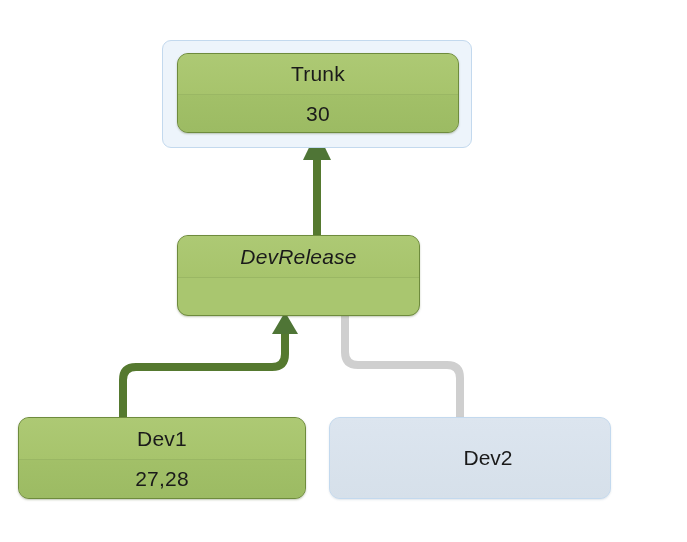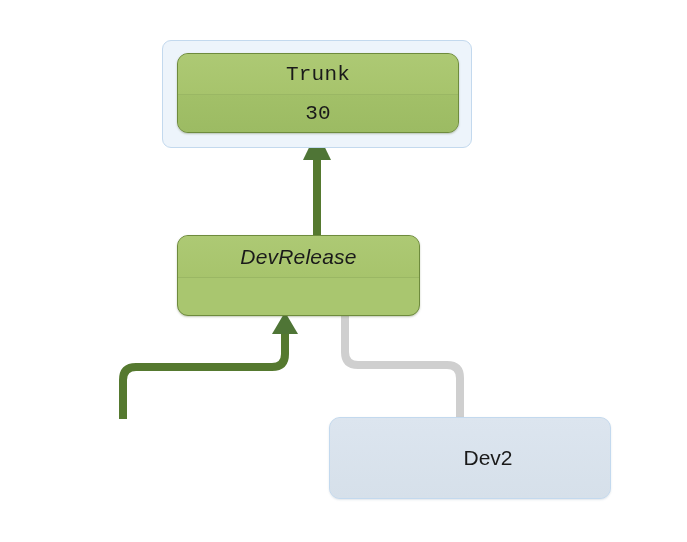--- a/index.html
+++ b/index.html
@@ -105,27 +105,31 @@
 
     <path d="M 123 419 L 123 380 Q 123 367 136 367 L 272 367 Q 285 367 285 354 L 285 327" fill="none" stroke="#55792f" stroke-width="8" stroke-linecap="butt" stroke-linejoin="round"></path>
     <polygon points="285,312 272,334 298,334" fill="#4f7536"></polygon>
 
     <line x1="317" y1="235" x2="317" y2="160" stroke="#55792f" stroke-width="8" stroke-linecap="butt"></line>
     <polygon points="317,131 303,160 331,160" fill="#4f7536"></polygon>
   </svg>
 
   <div class="group-box" style="left:162px; top:40px; width:310px; height:108px;"></div>
 
-  <div class="node green" style="left:177px; top:53px; width:282px; height:80px;font-family:Liberation Mono, monospace;">
+  <div class="node green" style="left:177px; top:53px; width:282px; height:80px;">
     <div class="node-title" style="height:40px;">Trunk</div>
     <div class="node-value">30</div>
   </div>
 
   <div class="node green" style="left:177px; top:235px; width:243px; height:81px;font-style:italic;">
     <div class="node-title" style="height:41px;">DevRelease</div>
   </div>
 
+  <div class="node green" style="left:18px; top:417px; width:288px; height:82px;">
+    <div class="node-title" style="height:41px;">Dev1</div>
+    <div class="node-value">27,28</div>
+  </div>
 
   <div class="node blue" style="left:329px; top:417px; width:282px; height:82px;">
     <div class="node-single">Dev2</div>
   </div>
 
 </div>
 
 </body></html>

